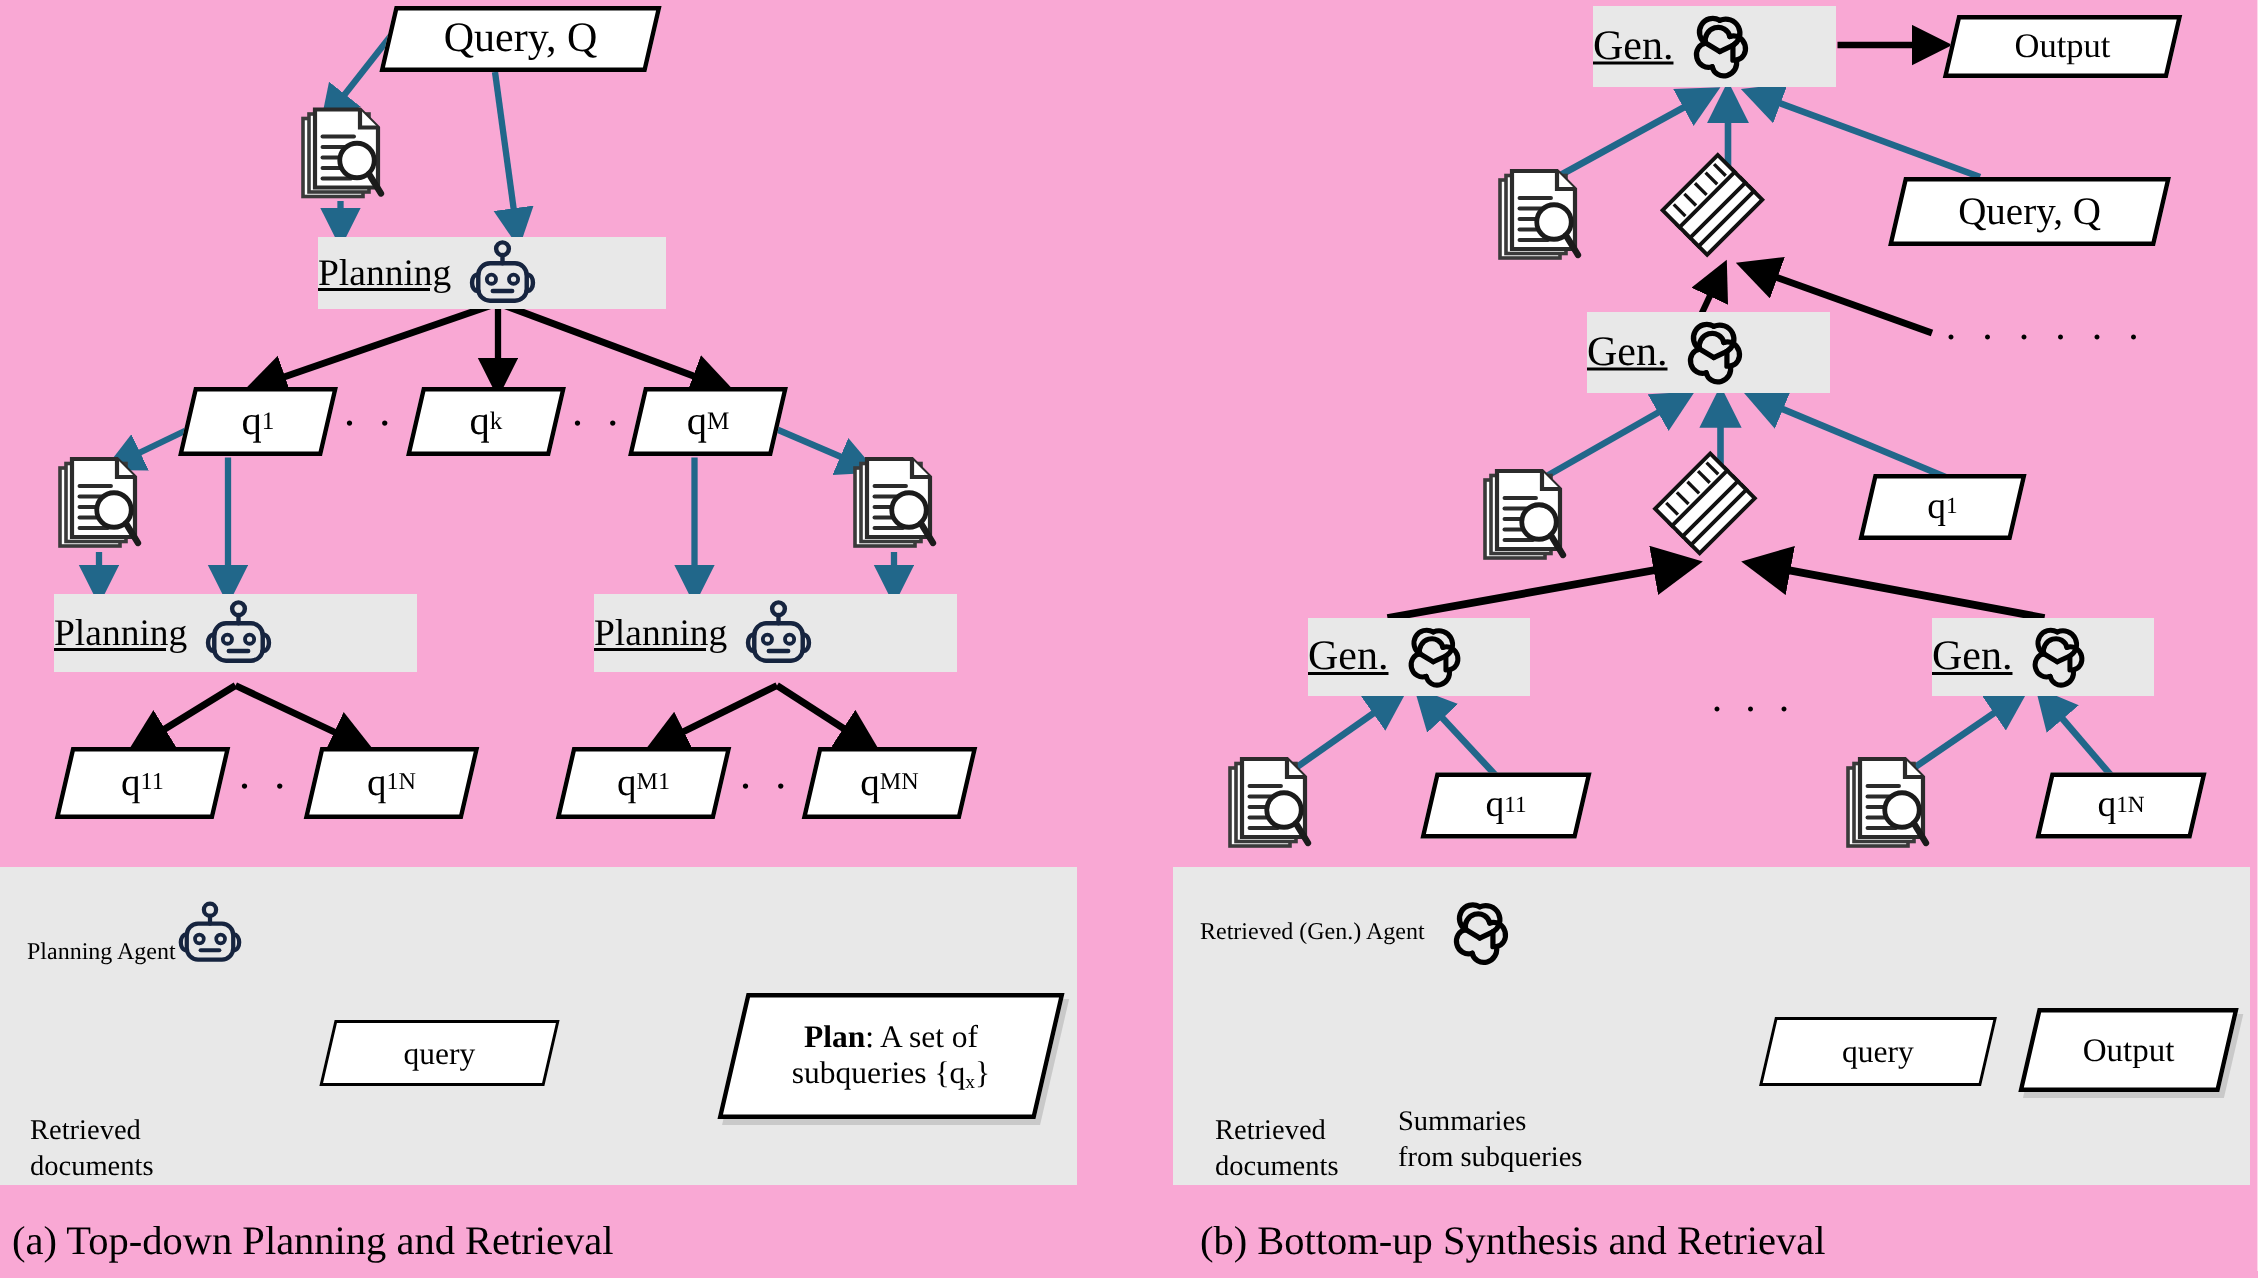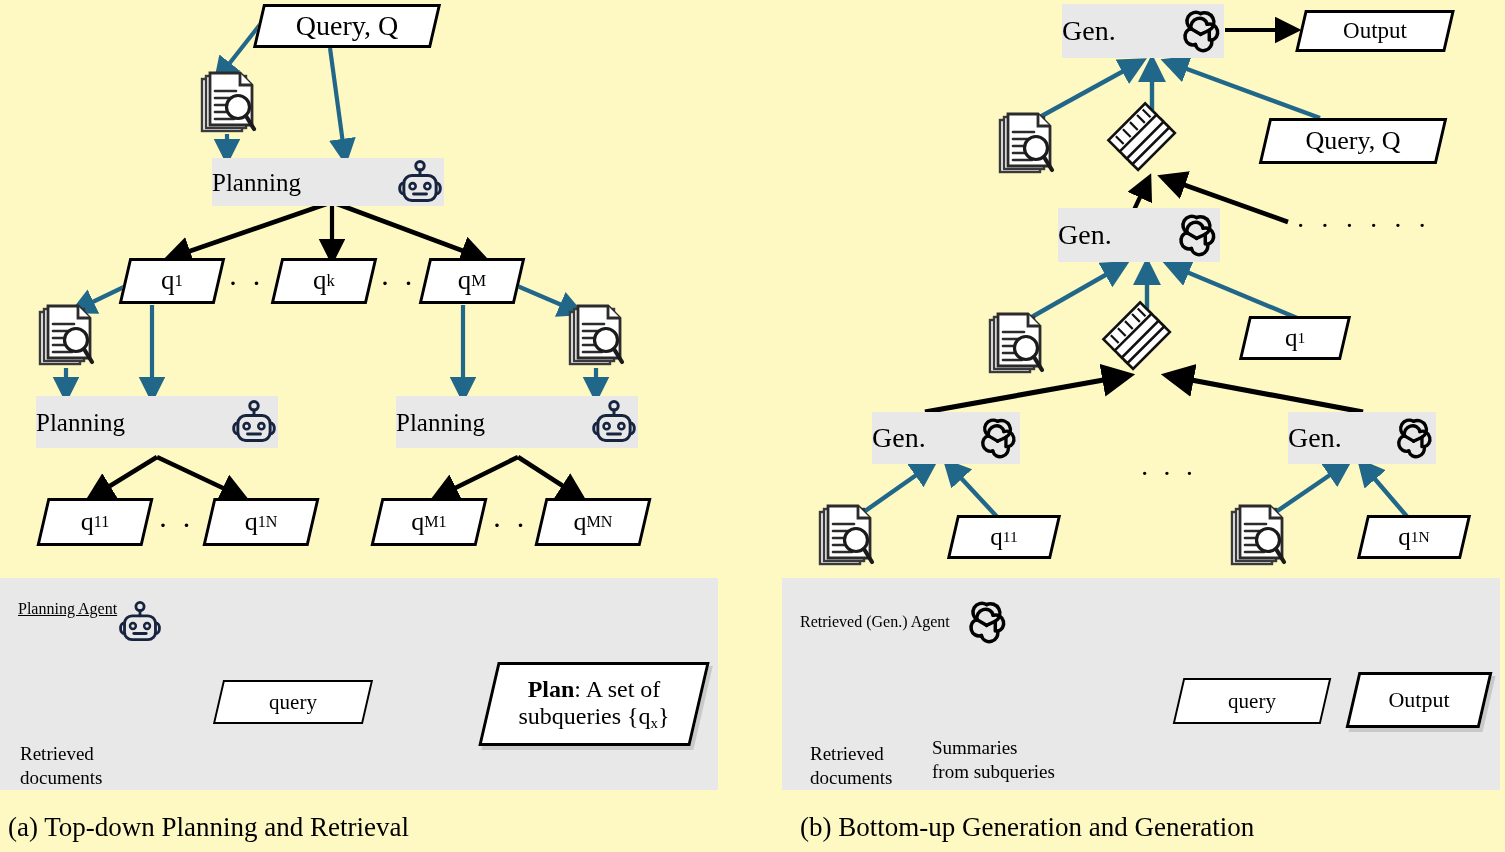--- a/index.html
+++ b/index.html
@@ -1,23 +1,23 @@
 <!DOCTYPE html>
 <html><head>
 <meta charset="utf-8">
 <style>
   html,body{margin:0;padding:0;background:#ffffff;}
   body{font-family:"Liberation Serif","DejaVu Serif",serif;}
-  #root{position:relative;width:1505px;height:852px;overflow:hidden;background:#fef9c3;}
+  #root{position:relative;width:1505px;height:852px;overflow:hidden;background:#f9a8d4;}
   svg.layer{position:absolute;left:0;top:0;width:1505px;height:852px;overflow:visible;pointer-events:none;}
 
   
   .chip{
     position:absolute;background:#e8e8e8;display:flex;align-items:center;
-    justify-content:space-between;gap:10px;box-sizing:border-box;
+    justify-content:flex-start;gap:10px;box-sizing:border-box;text-decoration:underline;
   }
   .chip .lbl{font-family:"Liberation Serif",serif;color:#000;line-height:1;}
   .chip-lg .lbl{font-size:25px;}
   .chip-md .lbl{font-size:28px;}
 
   
   .para{position:absolute;box-sizing:border-box;}
   .para .inner{
     position:absolute;inset:0;background:#fff;border:3px solid #000;
     transform:skewX(-13deg);
@@ -374,39 +374,39 @@
   <div class="para" style="left:1362px;top:515px;width:104px;height:44px;">
     <div class="inner"></div>
     <div class="txt" style="font-size:25px;">
       <span>q</span>
         <sub>1N</sub>
     </div>
   </div>
 
   <div class="legend" style="left:0px;top:578px;width:718px;height:212px;">
   </div>
-  <div class="legend-title-wrap" style="position:absolute;left:18px;top:600px;display:flex;align-items:flex-start;text-decoration:underline;">
+  <div class="legend-title-wrap" style="position:absolute;left:18px;top:600px;display:flex;align-items:flex-end;">
     <span class="title" style="position:relative;">Planning Agent</span>
     <svg width="46" height="44" viewBox="0 0 52 46">
         <use href="#botIcon"></use>
       </svg>
   </div>
   <div class="iconlabel" style="left:20px;top:742px;">
     <span>Retrieved</span><br>
     <span>documents</span>
   </div>
 
   <div class="para" style="left:218px;top:680px;width:150px;height:44px;">
     <div class="inner" style="border-width:2.4px;"></div>
     <div class="txt" style="font-size:21px;">query</div>
   </div>
 
   <div class="para shadow" style="left:488px;top:662px;width:212px;height:84px;">
     <div class="inner"></div>
-    <div class="txt" style="font-size:24px;flex-direction:column;">
+    <div class="txt" style="font-size:21px;flex-direction:column;">
       <div><b>Plan</b><span>: A set of</span></div>
       <div><span>subqueries {q</span><sub>x</sub><span>}</span></div>
     </div>
   </div>
 
   <div class="cap" style="left:8px;top:812px;">(a) Top-down Planning and Retrieval</div>
 
   <div class="legend" style="left:782px;top:578px;width:718px;height:212px;">
   </div>
   <div style="position:absolute;left:800px;top:600px;display:flex;align-items:center;gap:16px;">
@@ -427,15 +427,15 @@
   <div class="para" style="left:1178px;top:678px;width:148px;height:46px;">
     <div class="inner" style="border-width:2.4px;"></div>
     <div class="txt" style="font-size:21px;">query</div>
   </div>
 
   <div class="para shadow" style="left:1352px;top:672px;width:134px;height:56px;">
     <div class="inner"></div>
     <div class="txt" style="font-size:22px;">Output</div>
   </div>
 
-  <div class="cap" style="left:800px;top:812px;">(b) Bottom-up Generation and Generation</div>
+  <div class="cap" style="left:800px;top:812px;">(b) Bottom-up Synthesis and Retrieval</div>
 
 </div>
 
 </body></html>

